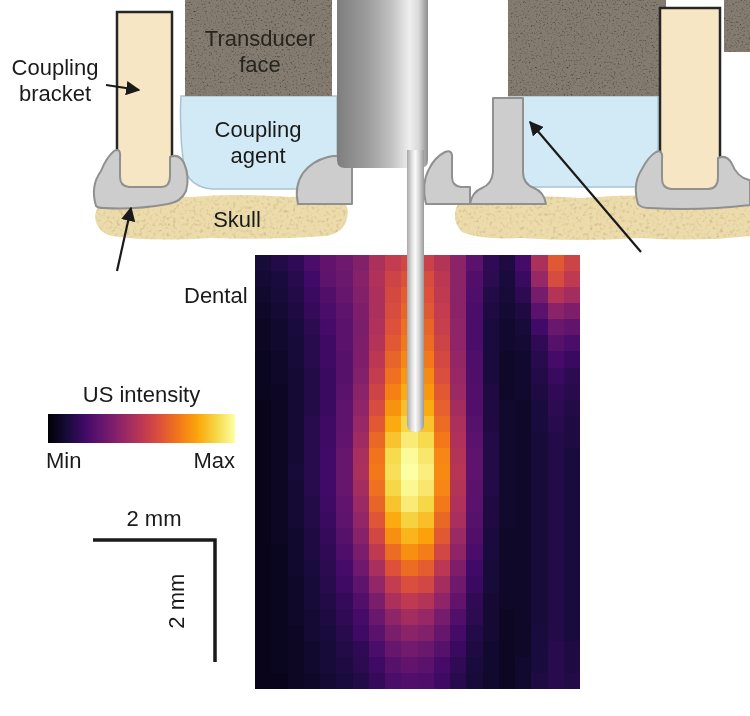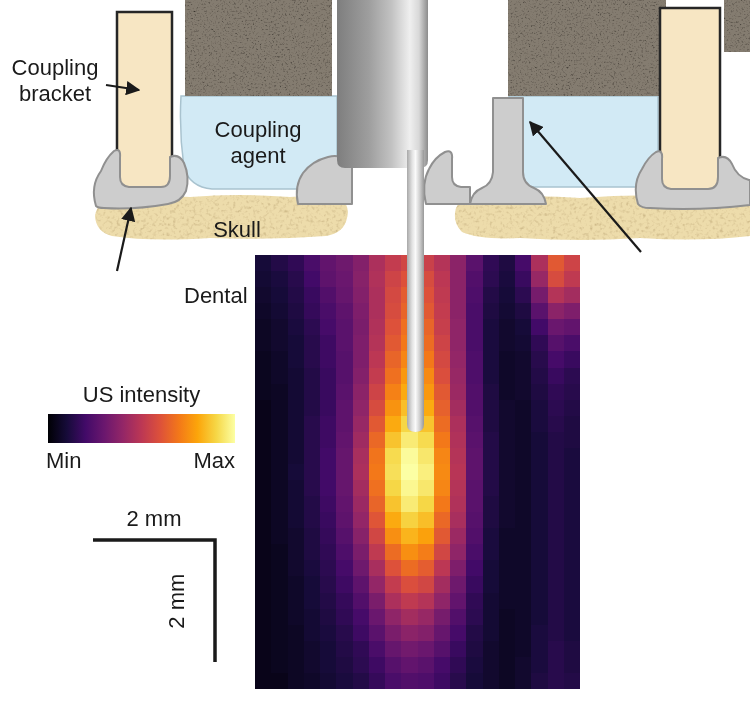--- a/index.html
+++ b/index.html
@@ -627,23 +627,25 @@
 
     <line x1="106" y1="85" x2="139" y2="90" stroke="#1a1a1a" stroke-width="2.2" marker-end="url(#arrowhead)"></line>
     <line x1="117" y1="271" x2="131" y2="208" stroke="#1a1a1a" stroke-width="2.2" marker-end="url(#arrowhead)"></line>
     <line x1="641" y1="252" x2="530" y2="122" stroke="#1a1a1a" stroke-width="2.2" marker-end="url(#arrowhead)"></line>
 
     <path fill="none" stroke="#1a1a1a" stroke-width="3.5" d="M93,540 H215 V662"></path>
   </svg>
 
   <div class="label center" style="left:0px;top:55px;width:110px;">Coupling
 bracket</div>
+  <div class="label center" style="left:192px;top:26px;width:136px;color:#26241f;">Transducer
+face</div>
   <div class="label center" style="left:196px;top:117px;width:124px;">Coupling
 agent</div>
-  <div class="label center" style="left:201px;top:217px;width:72px;">Skull</div>
+  <div class="label center" style="left:201px;top:207px;width:72px;">Skull</div>
   <div class="label" style="left:184px;top:283px;width:70px;">Dental</div>
 
   <div class="label center" style="left:48px;top:382px;width:187px;">US intensity</div>
   <div id="colorbar" class="colorbar" style="background: linear-gradient(to right, rgb(0, 0, 4) 0%, rgb(22, 11, 57) 10%, rgb(66, 10, 104) 20%, rgb(106, 23, 110) 30%, rgb(147, 38, 103) 40%, rgb(188, 55, 84) 50%, rgb(221, 81, 58) 60%, rgb(243, 120, 25) 70%, rgb(252, 165, 10) 80%, rgb(246, 215, 70) 90%, rgb(252, 255, 164) 100%);"></div>
   <div class="label" style="left:46px;top:448px;width:60px;">Min</div>
   <div class="label right" style="left:180px;top:448px;width:55px;">Max</div>
 
   <div class="label center" style="left:93px;top:506px;width:122px;">2 mm</div>
   <div class="label center rot" style="left:116px;top:588px;width:122px;">2 mm</div>
 </div>

